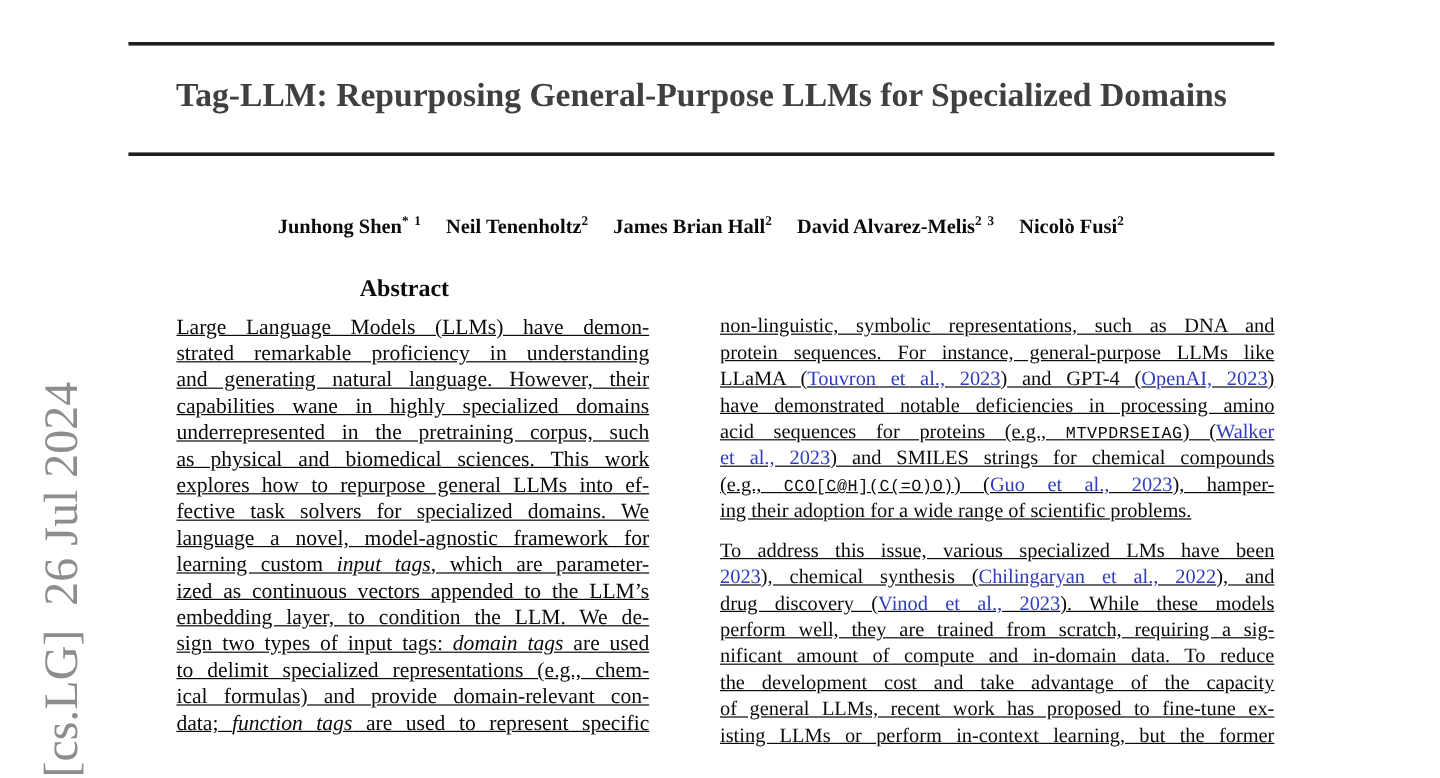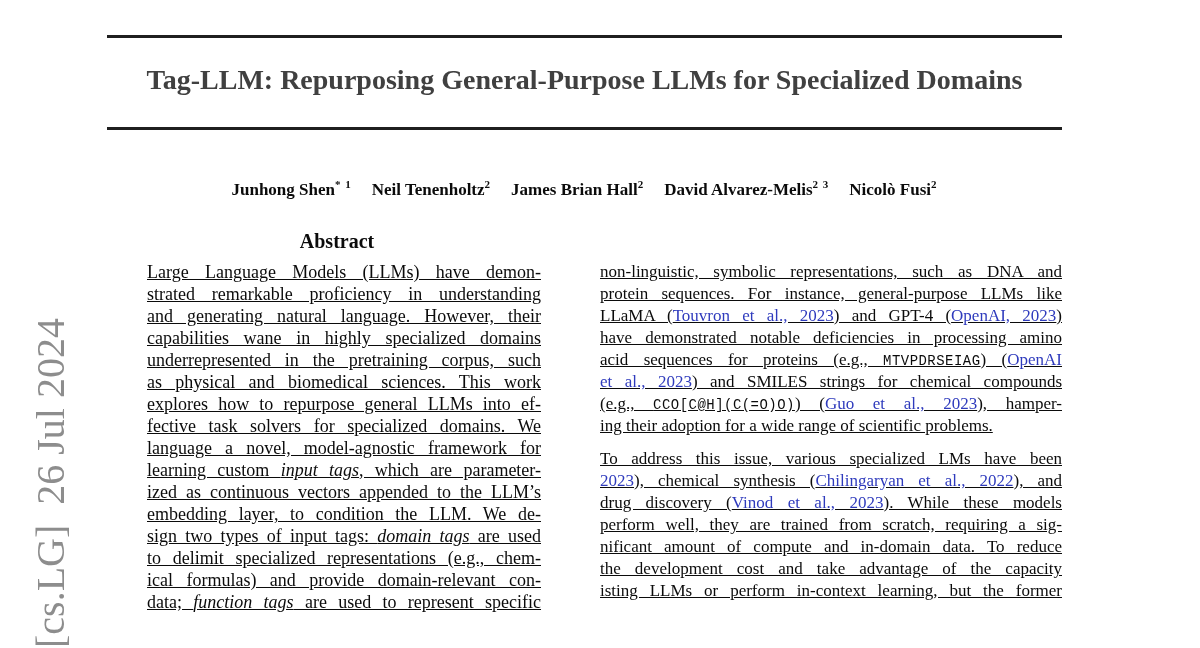--- a/index.html
+++ b/index.html
@@ -87,29 +87,30 @@
     <div class="line"><span>ical formulas) and provide domain-relevant con-</span></div>
     <div class="line"><span>data; </span><span class="it">function tags</span><span> are used to represent specific</span></div>
   </div>
 
 <div id="right-col">
   <div class="par">
       <div class="line"><span>non-linguistic, symbolic representations, such as DNA and</span></div>
       <div class="line"><span>protein sequences. For instance, general-purpose LLMs like</span></div>
       <div class="line"><span>LLaMA (</span><span class="cite">Touvron et al., 2023</span><span>) and GPT-4 (</span><span class="cite">OpenAI, 2023</span><span>)</span></div>
       <div class="line"><span>have demonstrated notable deficiencies in processing amino</span></div>
-      <div class="line"><span>acid sequences for proteins (e.g., </span><span class="mono">MTVPDRSEIAG</span><span>) (</span><span class="cite">OpenAI</span></div>
+      <div class="line"><span>acid sequences for proteins (e.g., </span><span class="mono">MTVPDRSEIAG</span><span>) (</span><span class="cite">Walker</span></div>
       <div class="line"><span class="cite">et al., 2023</span><span>) and SMILES strings for chemical compounds</span></div>
       <div class="line"><span>(e.g., </span><span class="mono">CCO[C@H](C(=O)O)</span><span>) (</span><span class="cite">Guo et al., 2023</span><span>), hamper-</span></div>
       <div class="line last"><span>ing their adoption for a wide range of scientific problems.</span></div>
     </div>
   <div class="par">
       <div class="line"><span>To address this issue, various specialized LMs have been</span></div>
       <div class="line"><span class="cite">2023</span><span>), chemical synthesis (</span><span class="cite">Chilingaryan et al., 2022</span><span>), and</span></div>
       <div class="line"><span>drug discovery (</span><span class="cite">Vinod et al., 2023</span><span>). While these models</span></div>
       <div class="line"><span>perform well, they are trained from scratch, requiring a sig-</span></div>
       <div class="line"><span>nificant amount of compute and in-domain data. To reduce</span></div>
       <div class="line"><span>the development cost and take advantage of the capacity</span></div>
+      <div class="line"><span>of general LLMs, recent work has proposed to fine-tune ex-</span></div>
       <div class="line"><span>isting LLMs or perform in-context learning, but the former</span></div>
     </div>
 </div>
 
 <div id="arxiv-watermark" style="color: rgb(141, 141, 141);">[cs.LG]  26 Jul 2024</div>
 
 </body></html>

